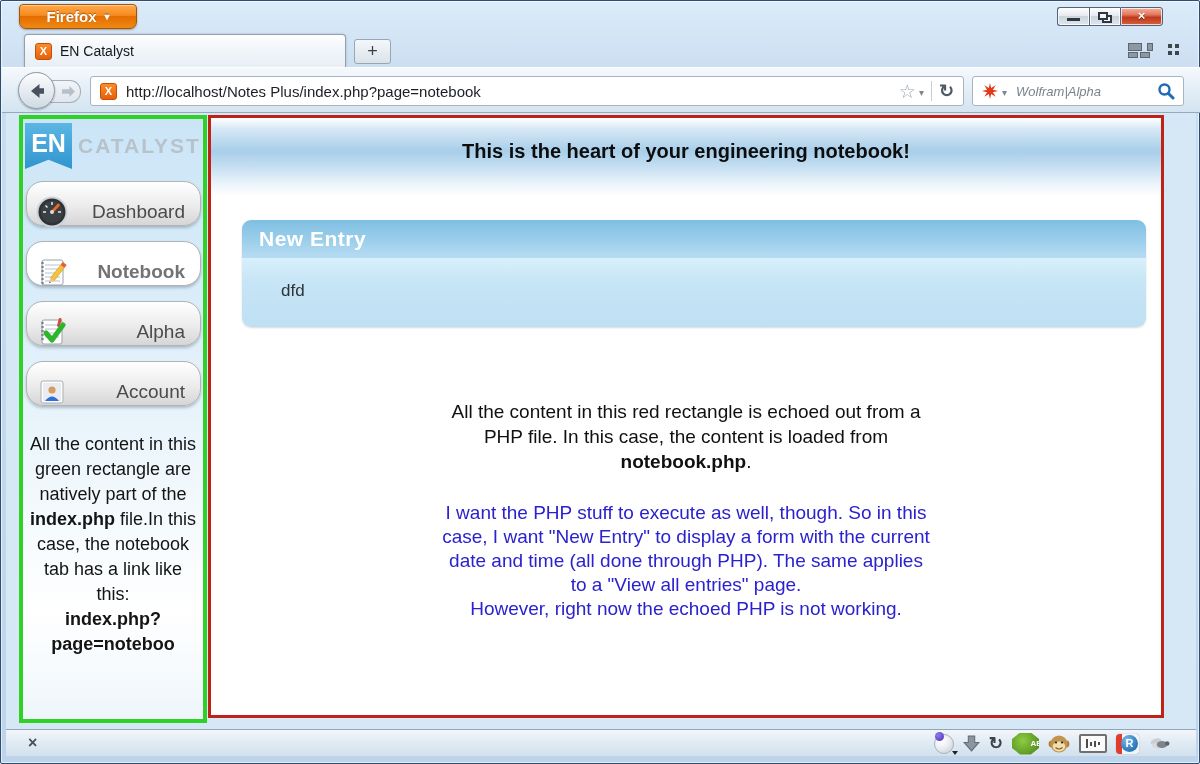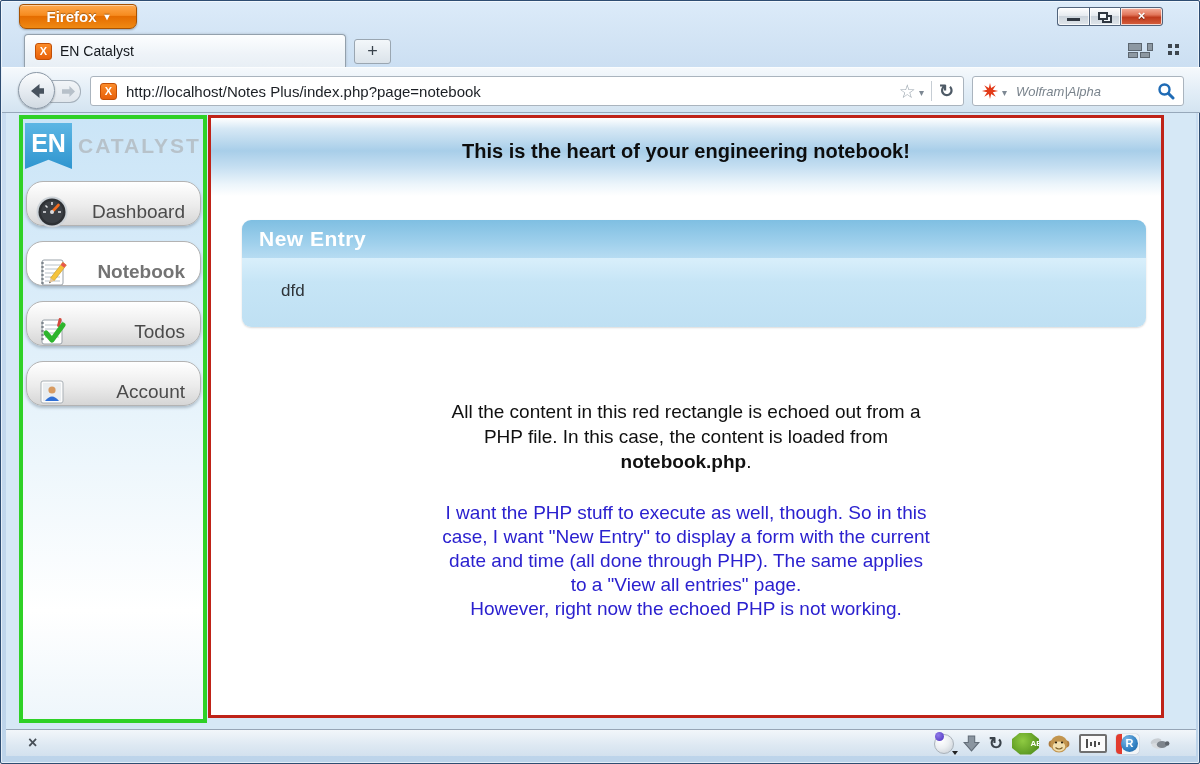--- a/index.html
+++ b/index.html
@@ -288,33 +288,36 @@
           <g fill="#7d858c">
               <circle cx="7.5" cy="8" r="1.3"></circle>
               <circle cx="7.5" cy="12" r="1.3"></circle>
               <circle cx="7.5" cy="16" r="1.3"></circle>
               <circle cx="7.5" cy="20" r="1.3"></circle>
               <circle cx="7.5" cy="24" r="1.3"></circle>
             </g>
           <rect x="23" y="3" width="3" height="9" rx="1.2" fill="#d24a3e" transform="rotate(14 24.5 7)"></rect>
           <path d="M11 18 L17 25 L28 10" stroke="#2db52d" stroke-width="5" fill="none" stroke-linecap="round" stroke-linejoin="round"></path>
         </svg>
-        <span class="lbl">Todos</span>
+        <span class="lbl">Alpha</span>
       </div>
 
       <div class="side-btn">
         <svg width="34" height="34" viewBox="0 0 34 34">
           <rect x="6" y="6" width="22" height="22" rx="2" fill="#fcfcfc" stroke="#a9b0b6"></rect>
           <rect x="8" y="8" width="18" height="18" fill="#e9edf0"></rect>
           <circle cx="17" cy="15" r="3.6" fill="#d79b62"></circle>
           <path d="M10 26 q7 -9 14 0 z" fill="#2f6fd6"></path>
         </svg>
         <span class="lbl">Account</span>
       </div>
 
+      <p class="note"><span>All the content in this green rectangle are natively part of the </span><span class="b">index.php</span><span> file.In this case, the notebook tab has a link like this:
+</span><span class="b">index.php?
+page=noteboo</span></p>
     </div>
 
     <div class="content">
       <div class="band">
         <div class="page-title">This is the heart of your engineering notebook!</div>
       </div>
 
       <div class="panel">
         <div class="panel-h">New Entry</div>
         <div class="panel-b">

